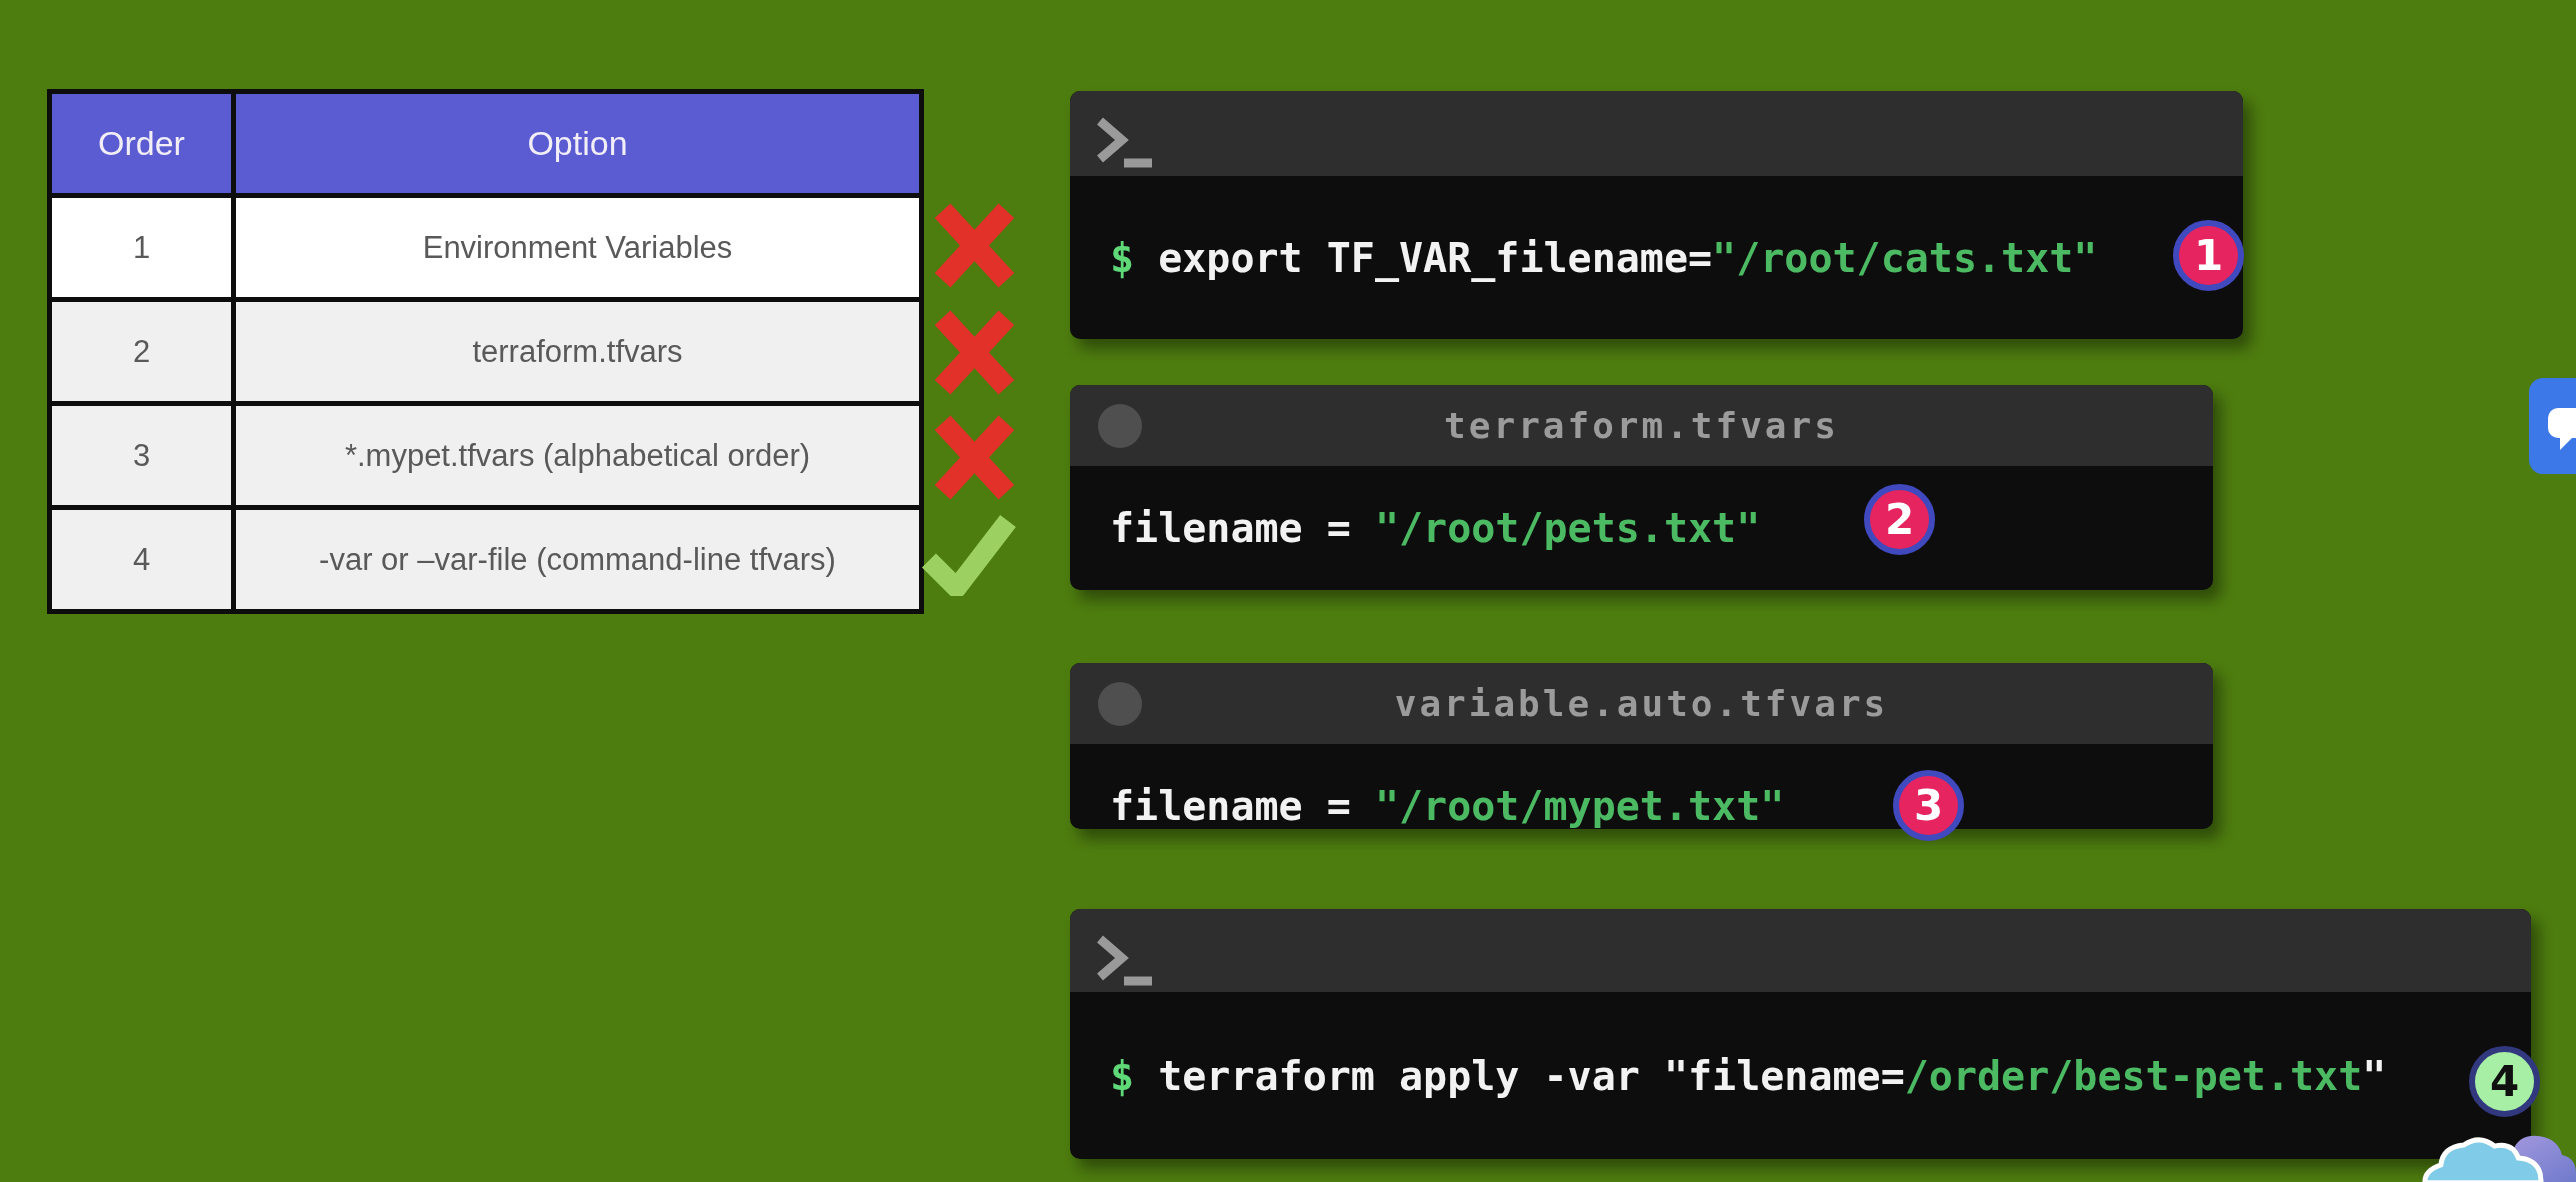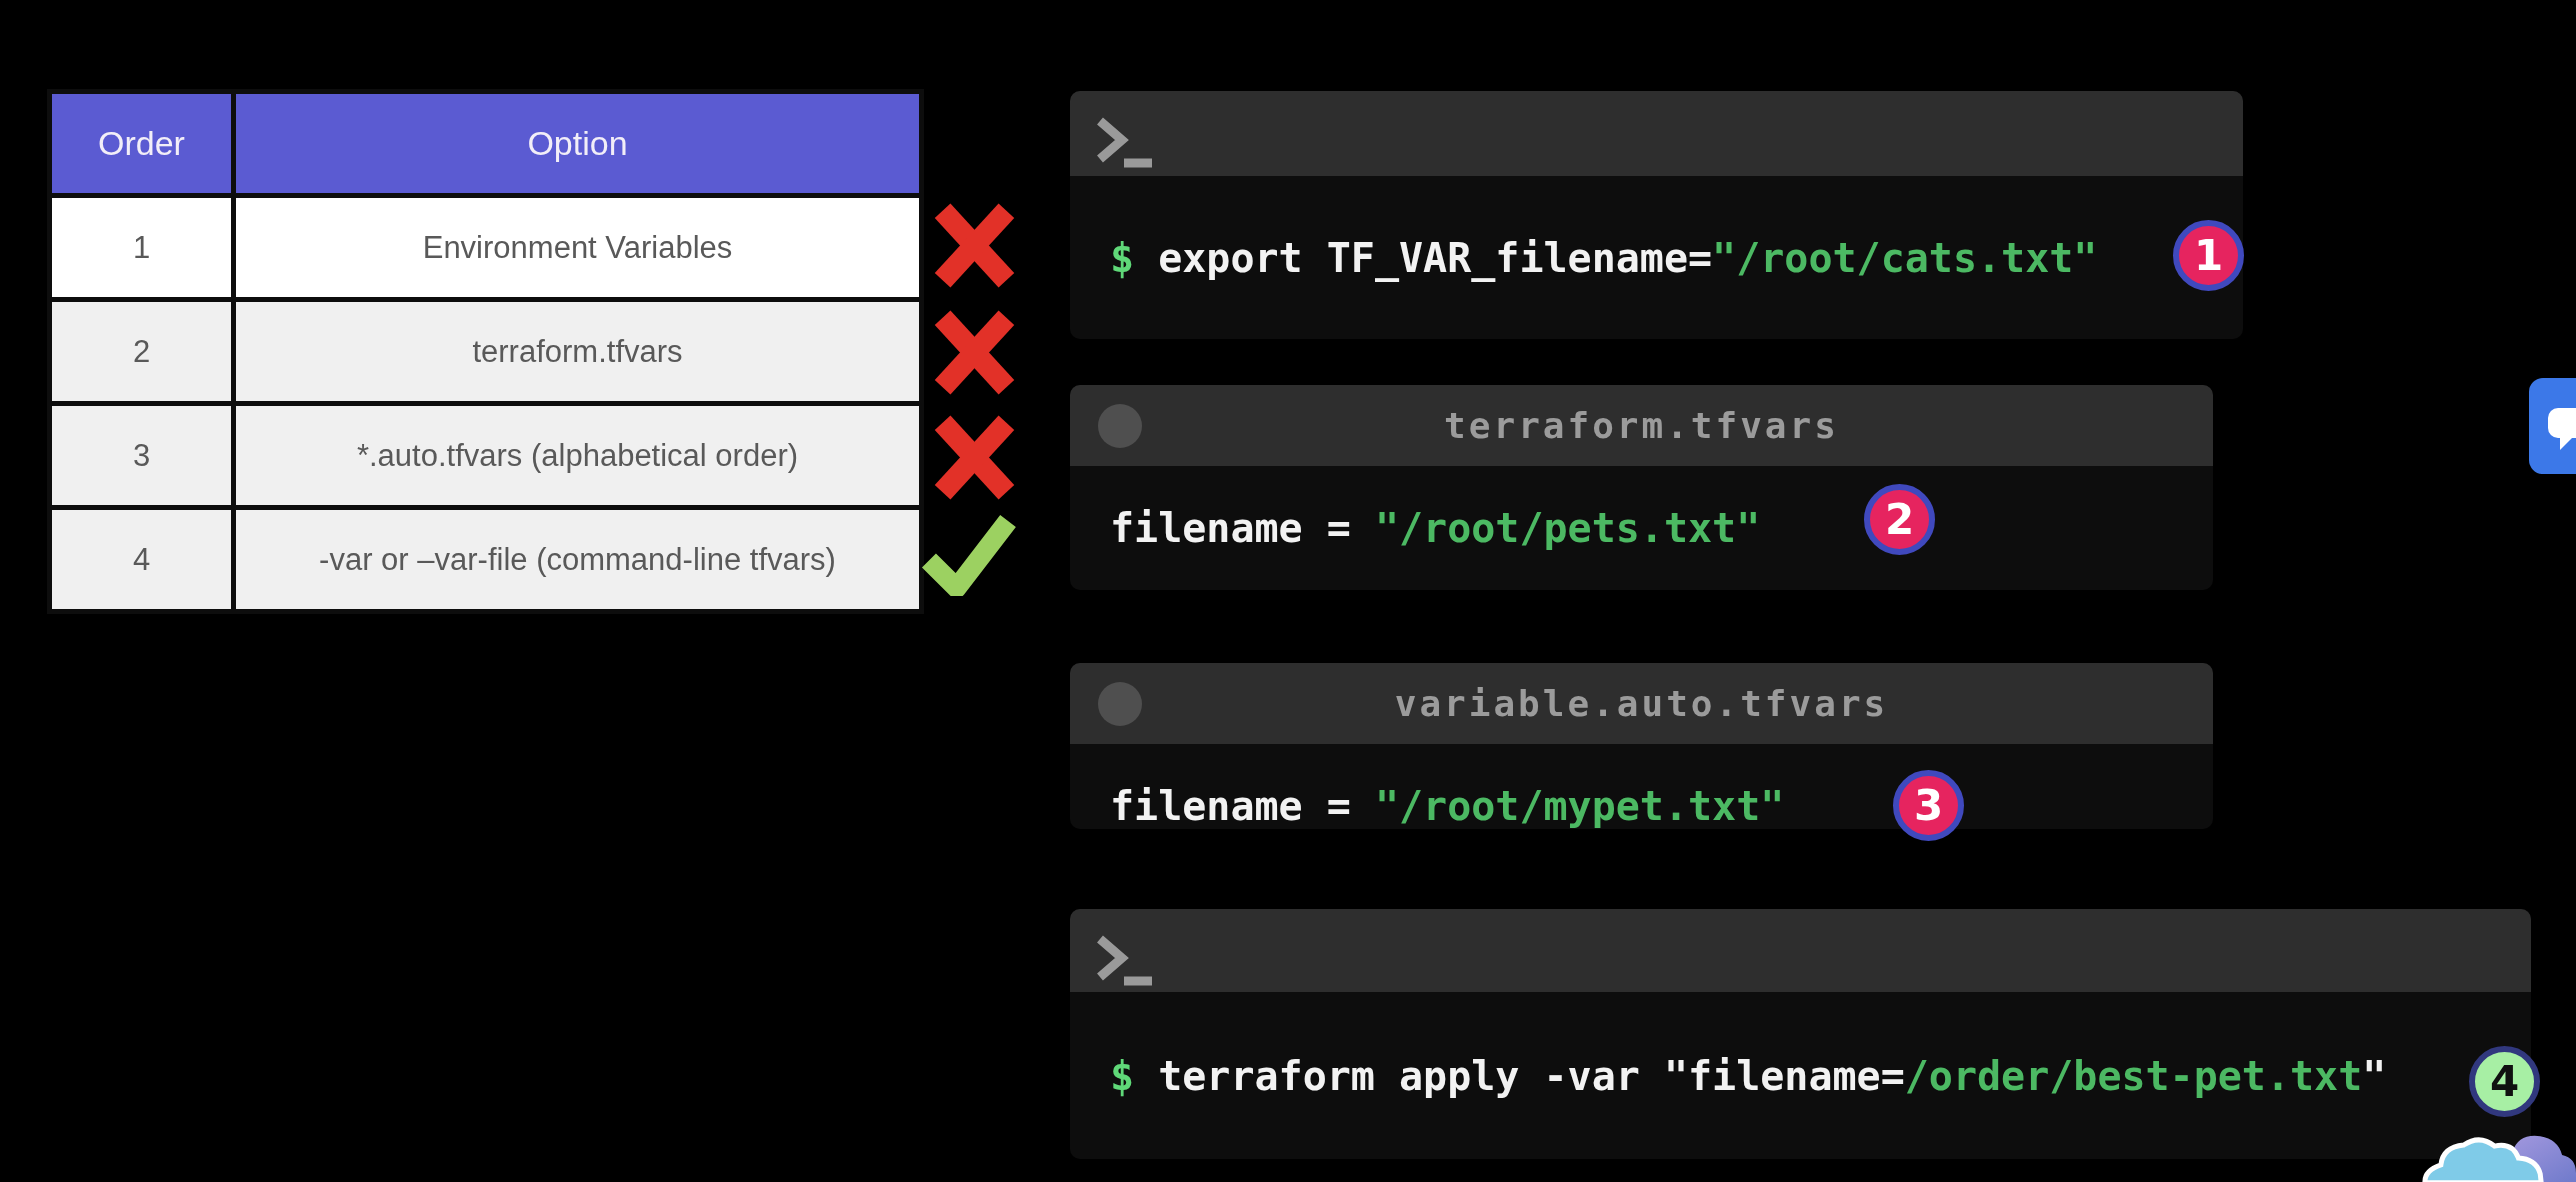--- a/index.html
+++ b/index.html
@@ -1,19 +1,19 @@
 <!DOCTYPE html>
 <html><head>
 <meta charset="utf-8">
 <style>
   * { margin:0; padding:0; box-sizing:border-box; }
   html,body { background:#ffffff; }
   .page {
     position:relative; width:2576px; height:1183px;
-    overflow:hidden; background:#000000;
+    overflow:hidden; background:#4d7c0f;
     font-family:"Liberation Sans", sans-serif;
   }
 
   
   .otable {
     position:absolute; left:47px; top:89px;
     display:grid; grid-template-columns:179px 683px;
     grid-auto-rows:99px; gap:5px;
     background:#0d0d0d; border:5px solid #0d0d0d;
   }
@@ -90,21 +90,21 @@
     <div class="ocell head">Order</div>
     <div class="ocell head">Option</div>
 
     <div class="ocell r0">1</div>
     <div class="ocell r0">Environment Variables</div>
 
     <div class="ocell rg">2</div>
     <div class="ocell rg">terraform.tfvars</div>
 
     <div class="ocell rg">3</div>
-    <div class="ocell rg">*.auto.tfvars (alphabetical order)</div>
+    <div class="ocell rg">*.mypet.tfvars (alphabetical order)</div>
 
     <div class="ocell rg">4</div>
     <div class="ocell rg">-var or –var-file (command-line tfvars)</div>
   </div>
 
   <svg class="mark cross" style="left:931px;top:202px" width="87" height="87" viewBox="0 0 90 90">
     <line x1="12" y1="9" x2="78" y2="81"></line>
       <line x1="78" y1="9" x2="12" y2="81"></line>
   </svg>
   <svg class="mark cross" style="left:931px;top:309px" width="87" height="87" viewBox="0 0 90 90">

